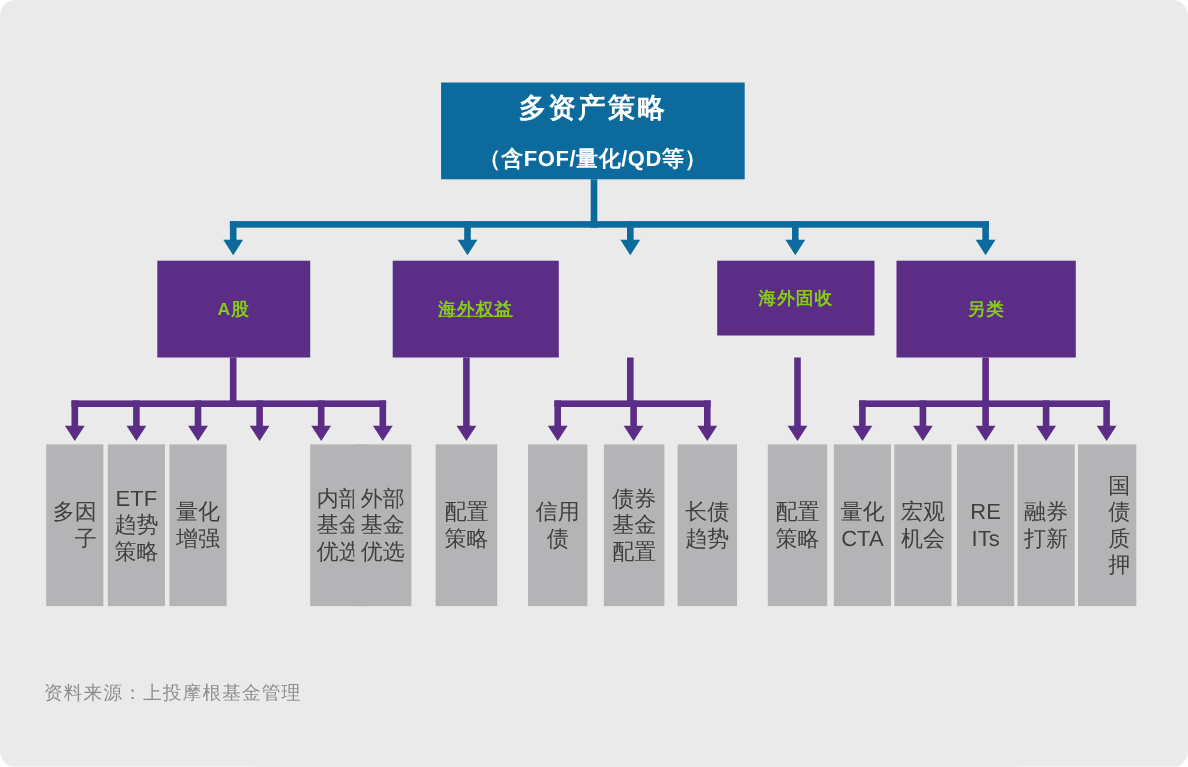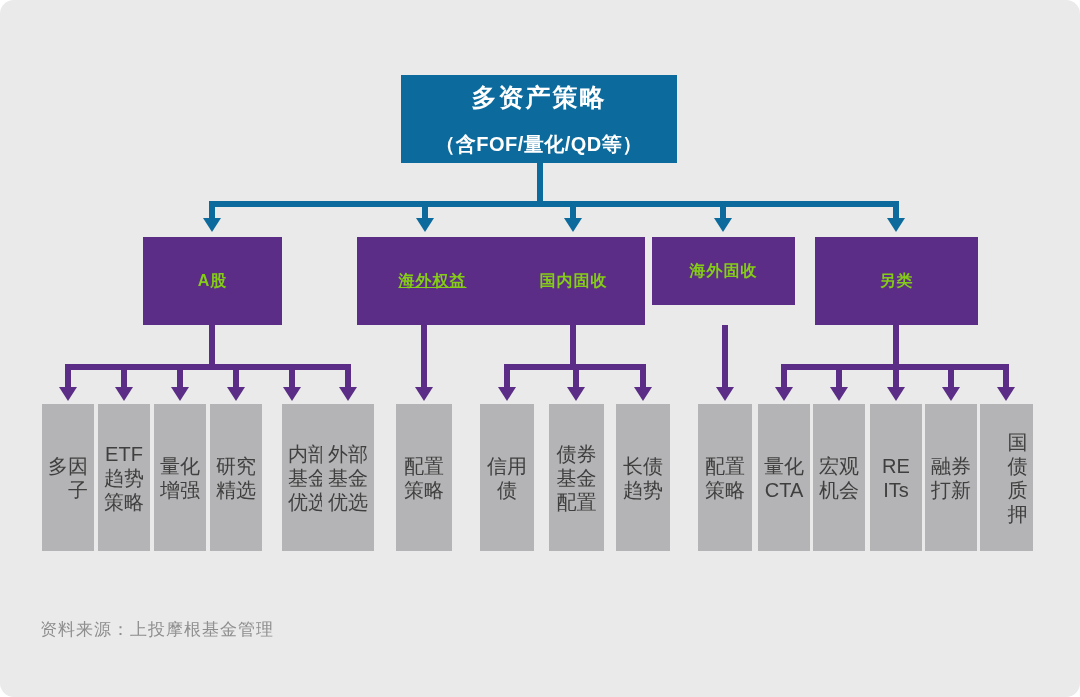--- a/index.html
+++ b/index.html
@@ -64,21 +64,20 @@
   <div class="arrow teal" style="left:416px;top:218px;"></div>
   <div class="seg teal-line" style="left:570px;top:201px;width:6px;height:18px;"></div>
   <div class="arrow teal" style="left:564px;top:218px;"></div>
   <div class="seg teal-line" style="left:720px;top:201px;width:6px;height:18px;"></div>
   <div class="arrow teal" style="left:714px;top:218px;"></div>
   <div class="seg teal-line" style="left:893px;top:201px;width:6px;height:18px;"></div>
   <div class="arrow teal" style="left:887px;top:218px;"></div>
 
   <div class="box lvl2" style="left:143px;top:237px;width:139px;height:88px;">A股</div>
   <div class="box lvl2" style="left:357px;top:237px;width:151px;height:88px;text-decoration:underline;">海外权益</div>
-  <div class="box lvl2" style="left:502px;top:237px;width:143px;height:88px;">国内固收</div>
   <div class="box lvl2" style="left:652px;top:237px;width:143px;height:68px;">海外固收</div>
   <div class="box lvl2" style="left:815px;top:237px;width:163px;height:88px;">另类</div>
 
   <div class="seg purple-line" style="left:209px;top:325px;width:6px;height:42px;"></div>
   <div class="seg purple-line" style="left:65px;top:364px;width:286px;height:6px;"></div>
   <div class="seg purple-line" style="left:65px;top:364px;width:6px;height:24px;"></div>
   <div class="arrow purple" style="left:59px;top:387px;"></div>
   <div class="seg purple-line" style="left:121px;top:364px;width:6px;height:24px;"></div>
   <div class="arrow purple" style="left:115px;top:387px;"></div>
   <div class="seg purple-line" style="left:177px;top:364px;width:6px;height:24px;"></div>
@@ -118,22 +117,20 @@
   <div class="seg purple-line" style="left:1003px;top:364px;width:6px;height:24px;"></div>
   <div class="arrow purple" style="left:997px;top:387px;"></div>
 
   <div class="box child" style="left:42px;top:404px;width:52px;height:147px;text-align:right;">多因
 子</div>
   <div class="box child" style="left:98px;top:404px;width:52px;height:147px;">ETF
 趋势
 策略</div>
   <div class="box child" style="left:154px;top:404px;width:52px;height:147px;">量化
 增强</div>
-  <div class="box child" style="left:210px;top:404px;width:52px;height:147px;">研究
-精选</div>
   <div class="box child" style="left:266px;top:404px;width:52px;height:147px;margin-left:16px;">内部
 基金
 优选</div>
   <div class="box child" style="left:322px;top:404px;width:52px;height:147px;">外部
 基金
 优选</div>
 
   <div class="box child" style="left:396px;top:404px;width:56px;height:147px;">配置
 策略</div>
 

